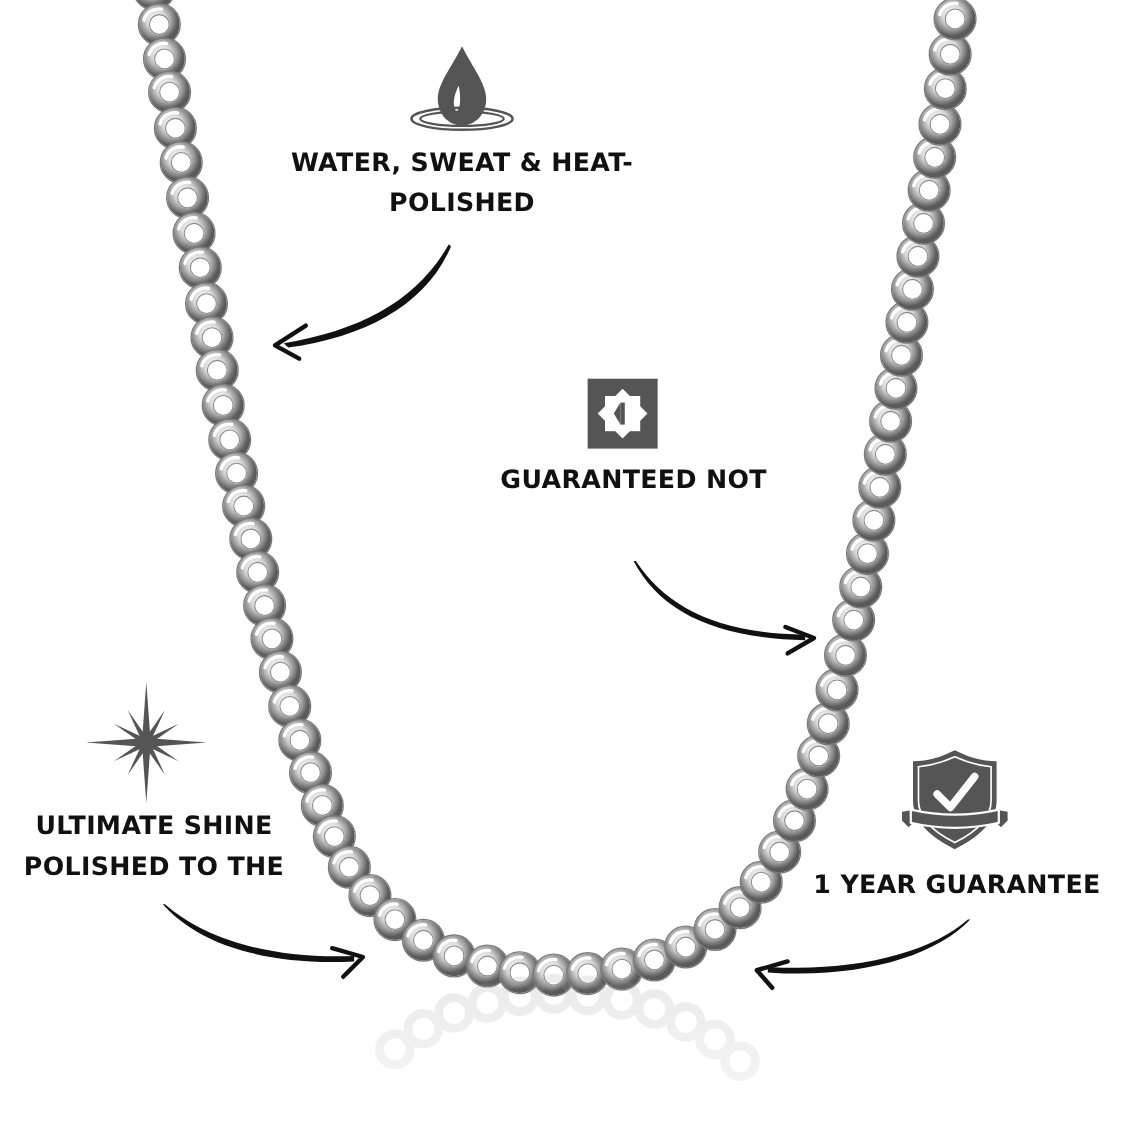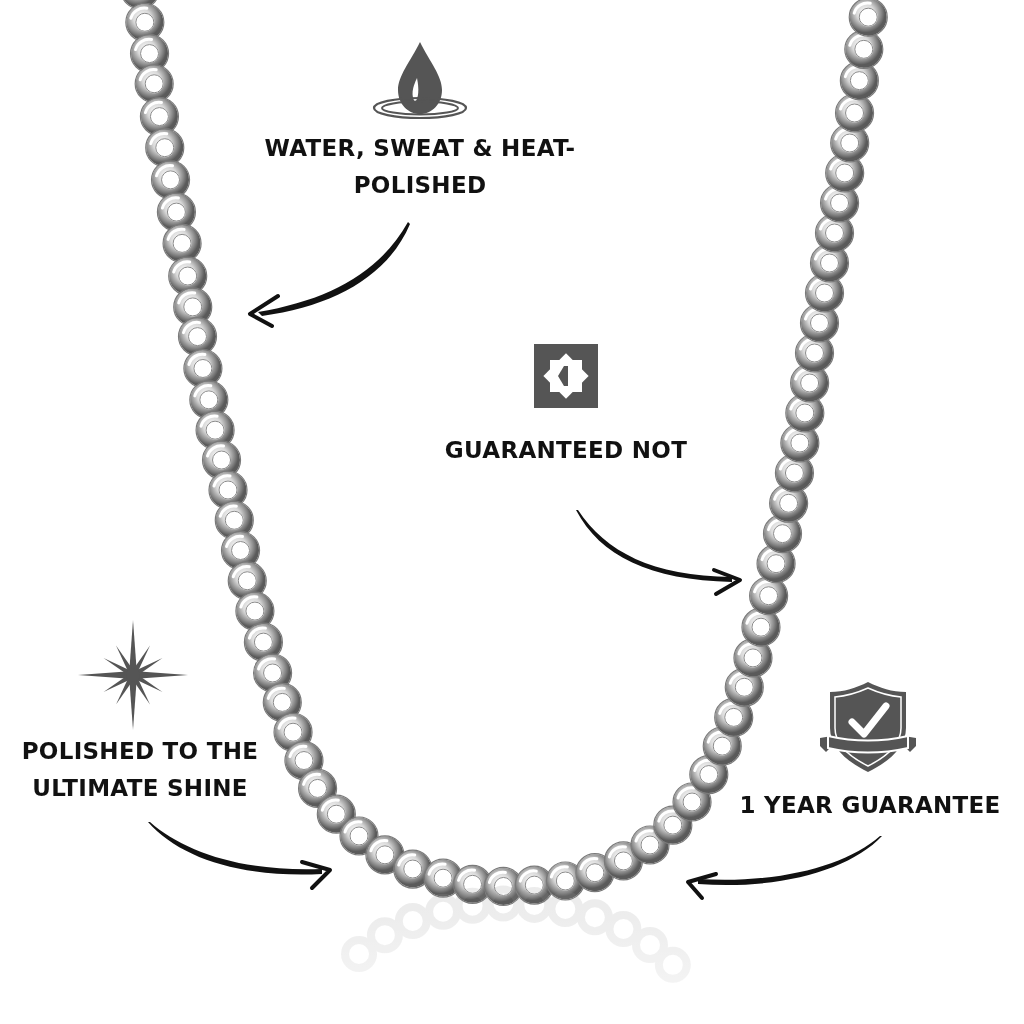--- a/index.html
+++ b/index.html
@@ -373,26 +373,26 @@
       <path d="M882 836 C 850 870, 780 890, 698 884 L 698 879 C 778 884, 846 866, 880 836 Z" fill="#111111"></path>
       <path d="M716 874 L 688 882 L 702 898" fill="none" stroke="#111111" stroke-width="4" stroke-linecap="round" stroke-linejoin="round"></path>
     </g>
   </svg>
 
   <div class="caption" style="left:220px;top:130px;width:400px;">
     <span>WATER, SWEAT &amp; HEAT-</span>
     <span>POLISHED</span>
   </div>
 
-  <div class="caption" style="left:416px;top:419px;width:300px;margin-top:13px;">
+  <div class="caption" style="left:426px;top:419px;width:300px;">
     <span>GUARANTEED NOT</span>
   </div>
 
   <div class="caption" style="left:0px;top:733px;width:280px;">
+    <span>ULTIMATE SHINE</span>
     <span>POLISHED TO THE</span>
-    <span>ULTIMATE SHINE</span>
   </div>
 
   <div class="caption" style="left:720px;top:787px;width:300px;">
     <span>1 YEAR GUARANTEE</span>
   </div>
 
 </div>
 
 </body></html>

